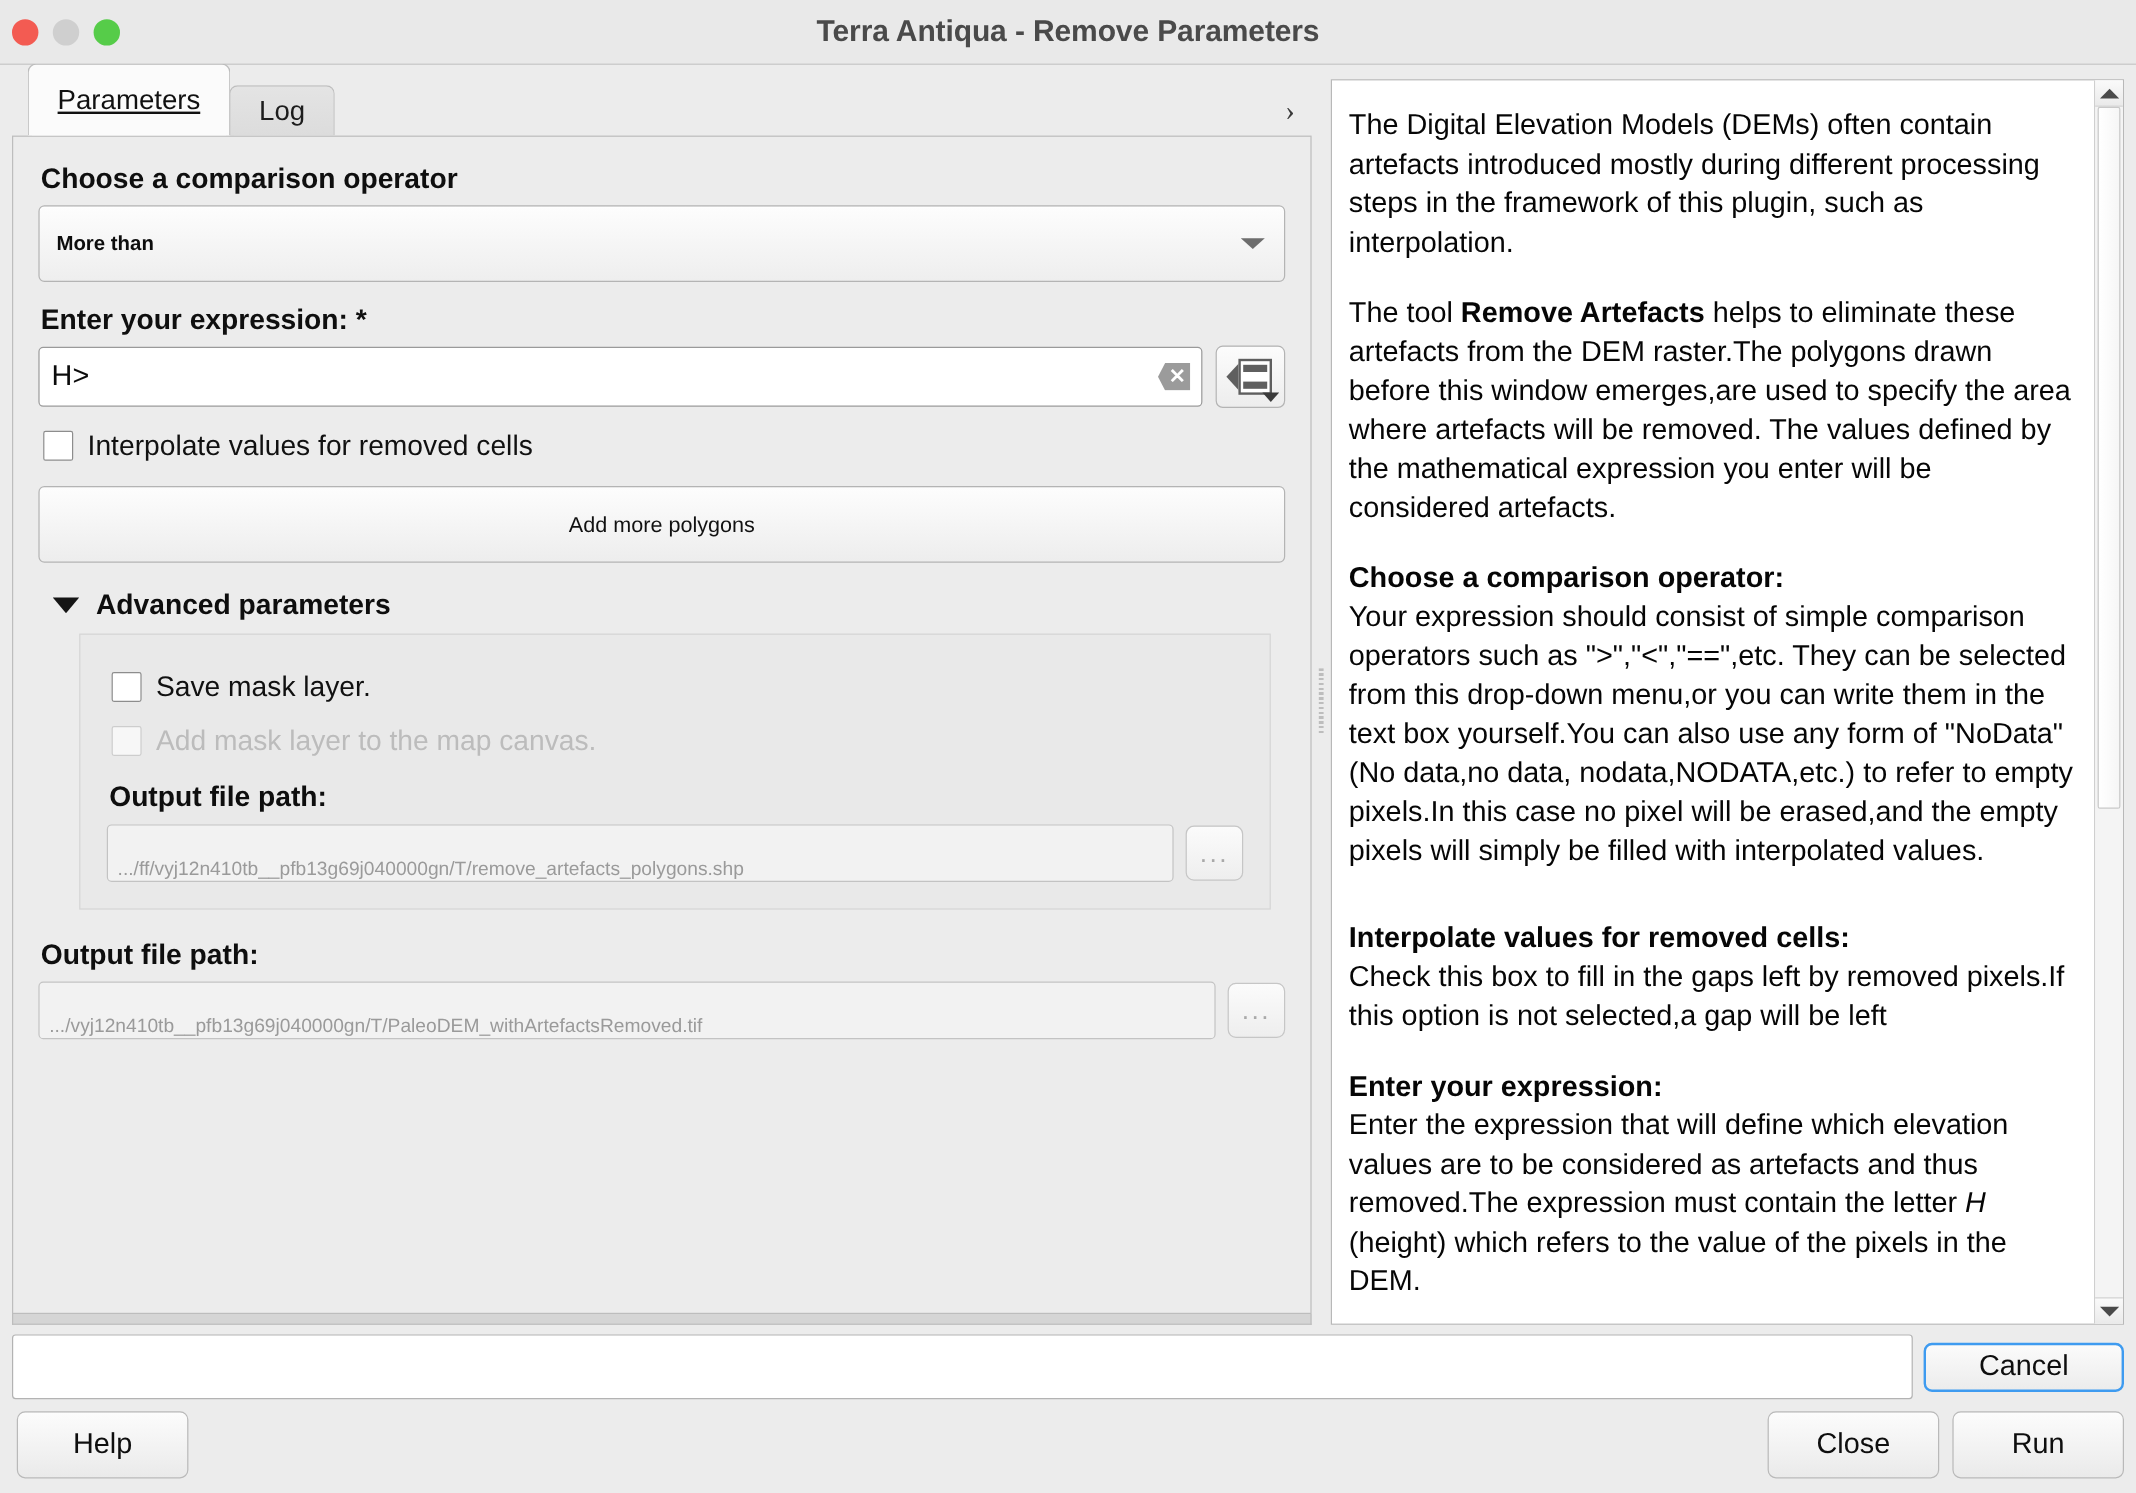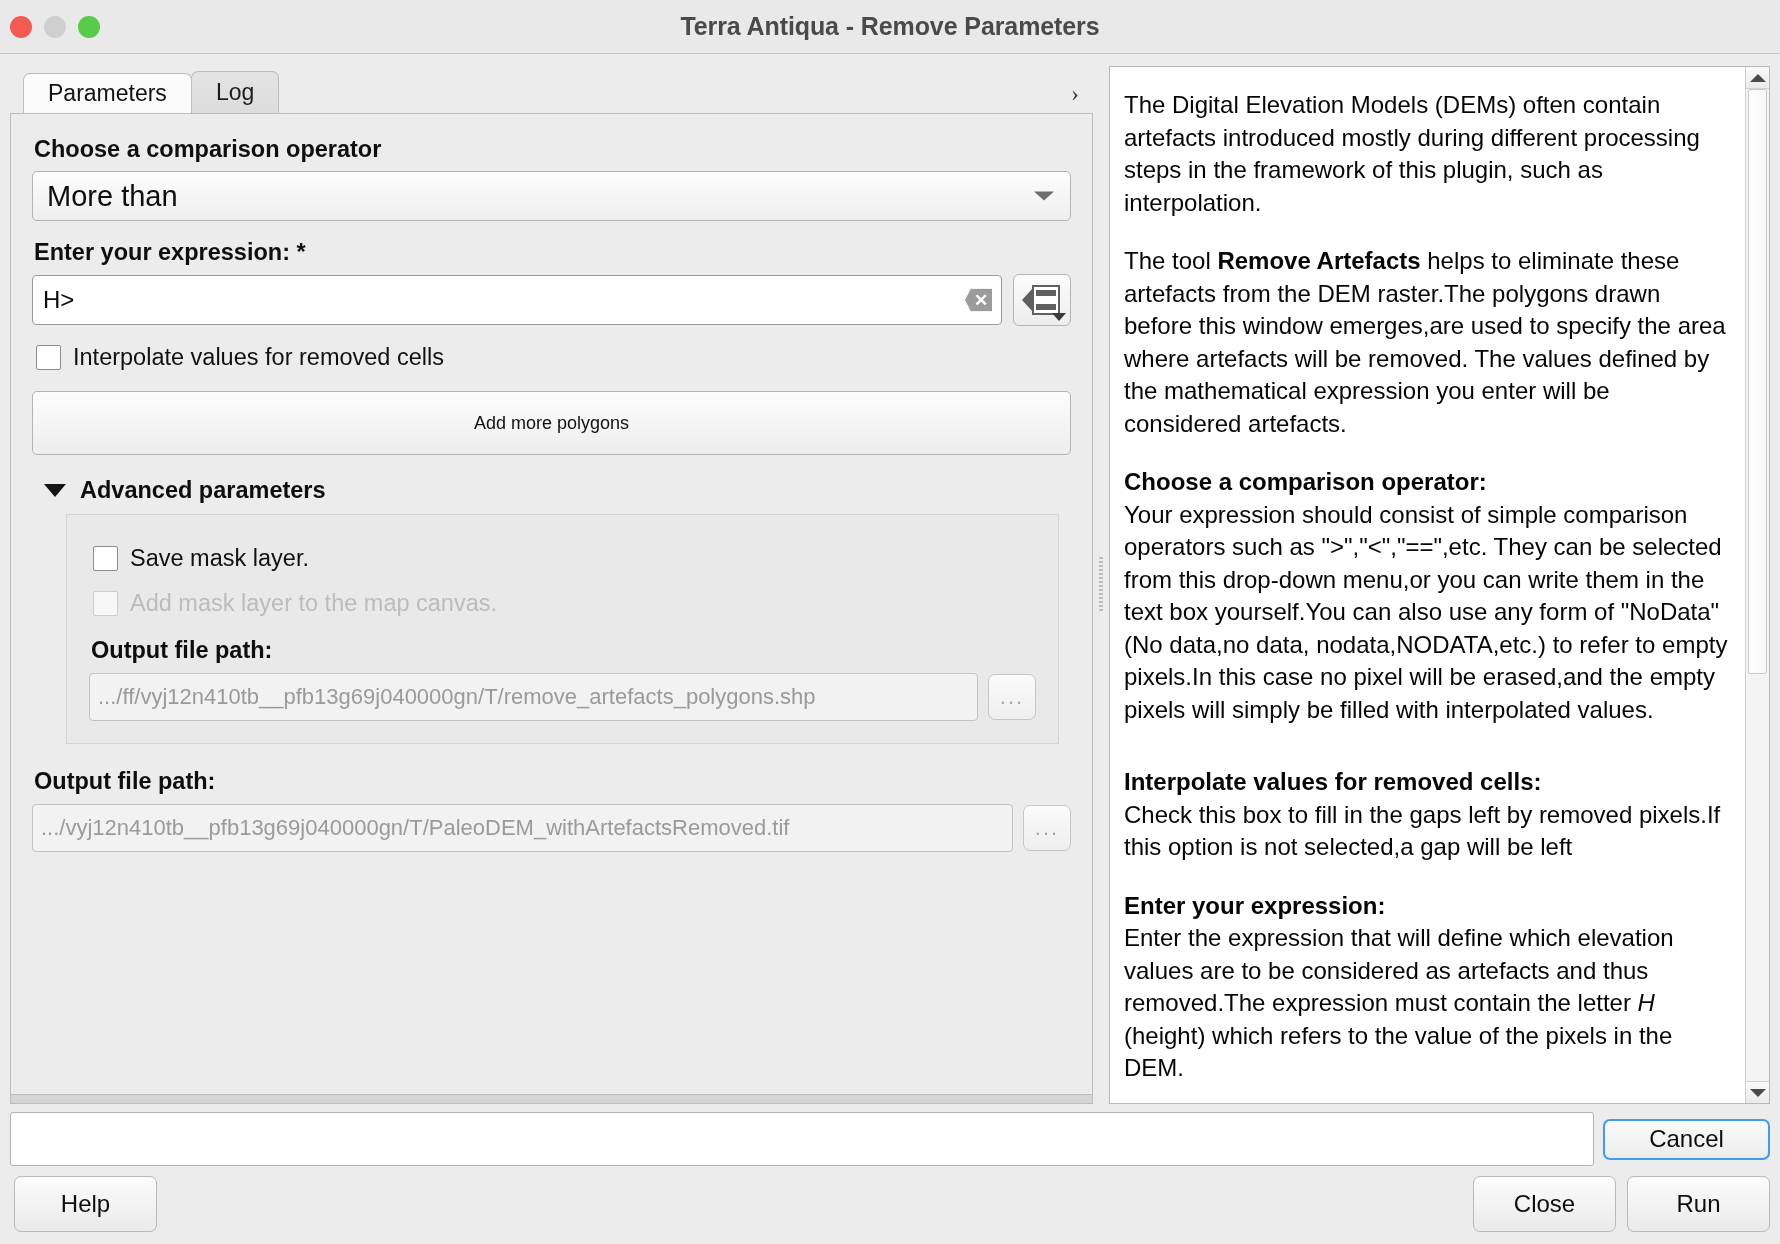--- a/index.html
+++ b/index.html
@@ -65,22 +65,23 @@
     border: 1px solid #bdbdbd;
     border-bottom: none;
     border-radius: 7px 7px 0 0;
     background: linear-gradient(#e4e4e4,#dcdcdc);
     margin-right: -1px;
   }
   .tab.active {
     background: #fbfbfb;
     border-color: #bdbdbd;
     color: #111;
-    height: 40px;
+    height: 60px;
     z-index: 3;
+    text-decoration: underline;
   }
   .tab.inactive { height: 42px; }
   .expand-arrow {
     position: absolute; right: 14px; bottom: 8px;
     font-size: 24px; color: #3a3a3a; line-height: 1;
     font-family: "Liberation Serif", serif;
   }
 
   .params-frame {
     flex: 1;
@@ -96,28 +97,29 @@
 
   .field-label {
     font-size: 23.5px; color: #0f0f0f;
     margin: 6px 0 8px 2px;
     font-weight: 600;
   }
 
   
   .combo {
     position: relative;
-    height: 50px;
+    height: 64px;
     border: 1px solid #b4b4b4;
     border-radius: 5px;
     background: linear-gradient(#fdfdfd,#eeeeee);
     display: flex; align-items: center;
     padding: 0 14px;
-    font-size: 29px; color: #0d0d0d;
+    font-size: 17px; color: #0d0d0d;
     box-shadow: 0 1px 0 rgba(255,255,255,0.8) inset;
+    font-weight: bold;
   }
   .combo .arrow {
     position: absolute; right: 16px; top: 50%;
     transform: translateY(-50%);
     width: 0; height: 0;
     border-left: 10px solid transparent;
     border-right: 10px solid transparent;
     border-top: 9px solid #6d6d6d;
   }
 
@@ -217,23 +219,23 @@
     padding: 12px 22px 22px 22px;
   }
 
   .path-label { font-size: 23.5px; color: #0e0e0e; font-weight: 600; margin: 20px 0 9px 2px; }
   .path-row { display: flex; align-items: center; gap: 10px; }
   .path-input {
     flex: 1; height: 48px;
     border: 1px solid #c3c3c3;
     border-radius: 4px;
     background: #f2f2f2;
-    display: flex; align-items: center;
-    padding: 17px 8px;
-    font-size: 22px; color: #9a9a9a;
+    display: flex; align-items: flex-end;
+    padding: 0 8px;
+    font-size: 16px; color: #9a9a9a;
     white-space: nowrap; overflow: hidden;
   }
   .browse-btn {
     width: 48px; height: 46px;
     border: 1px solid #c6c6c6;
     border-radius: 7px;
     background: linear-gradient(#fbfbfb,#eeeeee);
     display: flex; align-items: center; justify-content: center;
     font-size: 22px; color: #a9a9a9; letter-spacing: 2px;
   }

